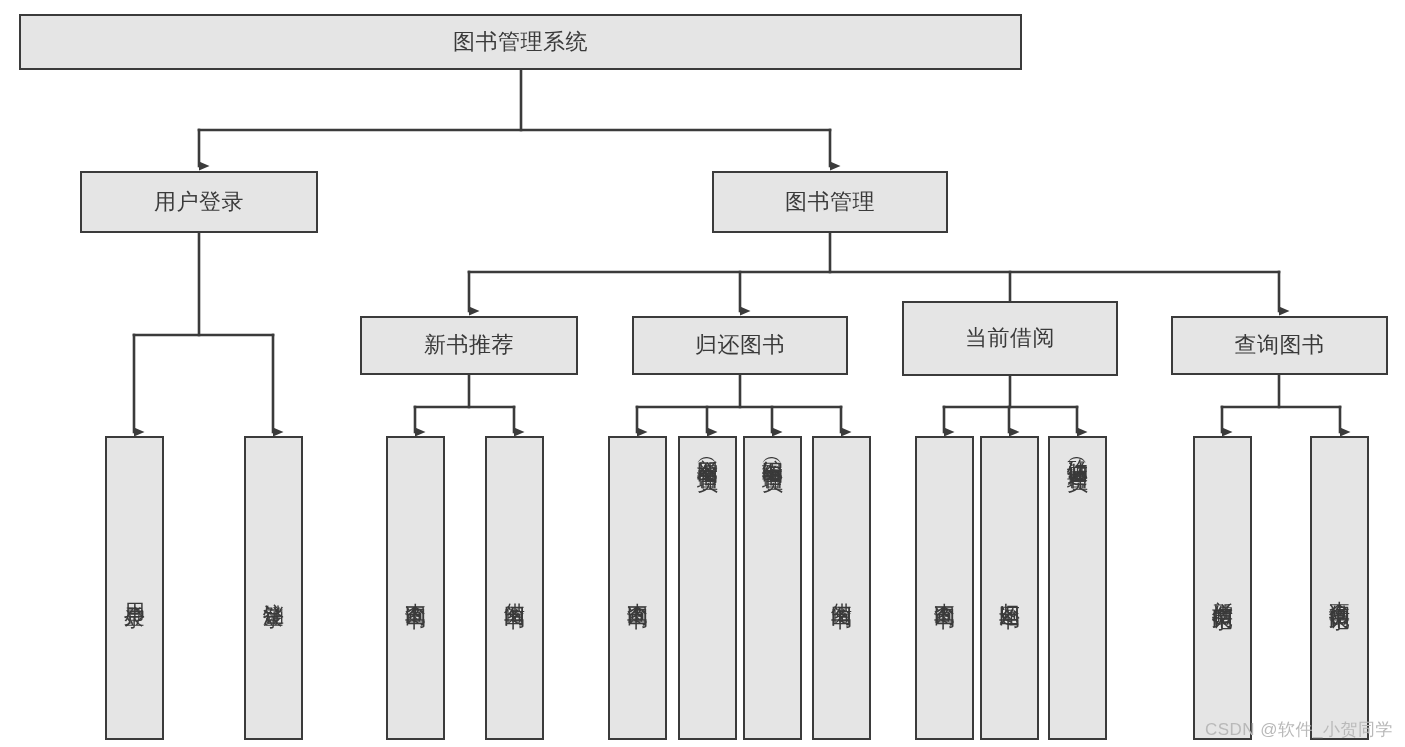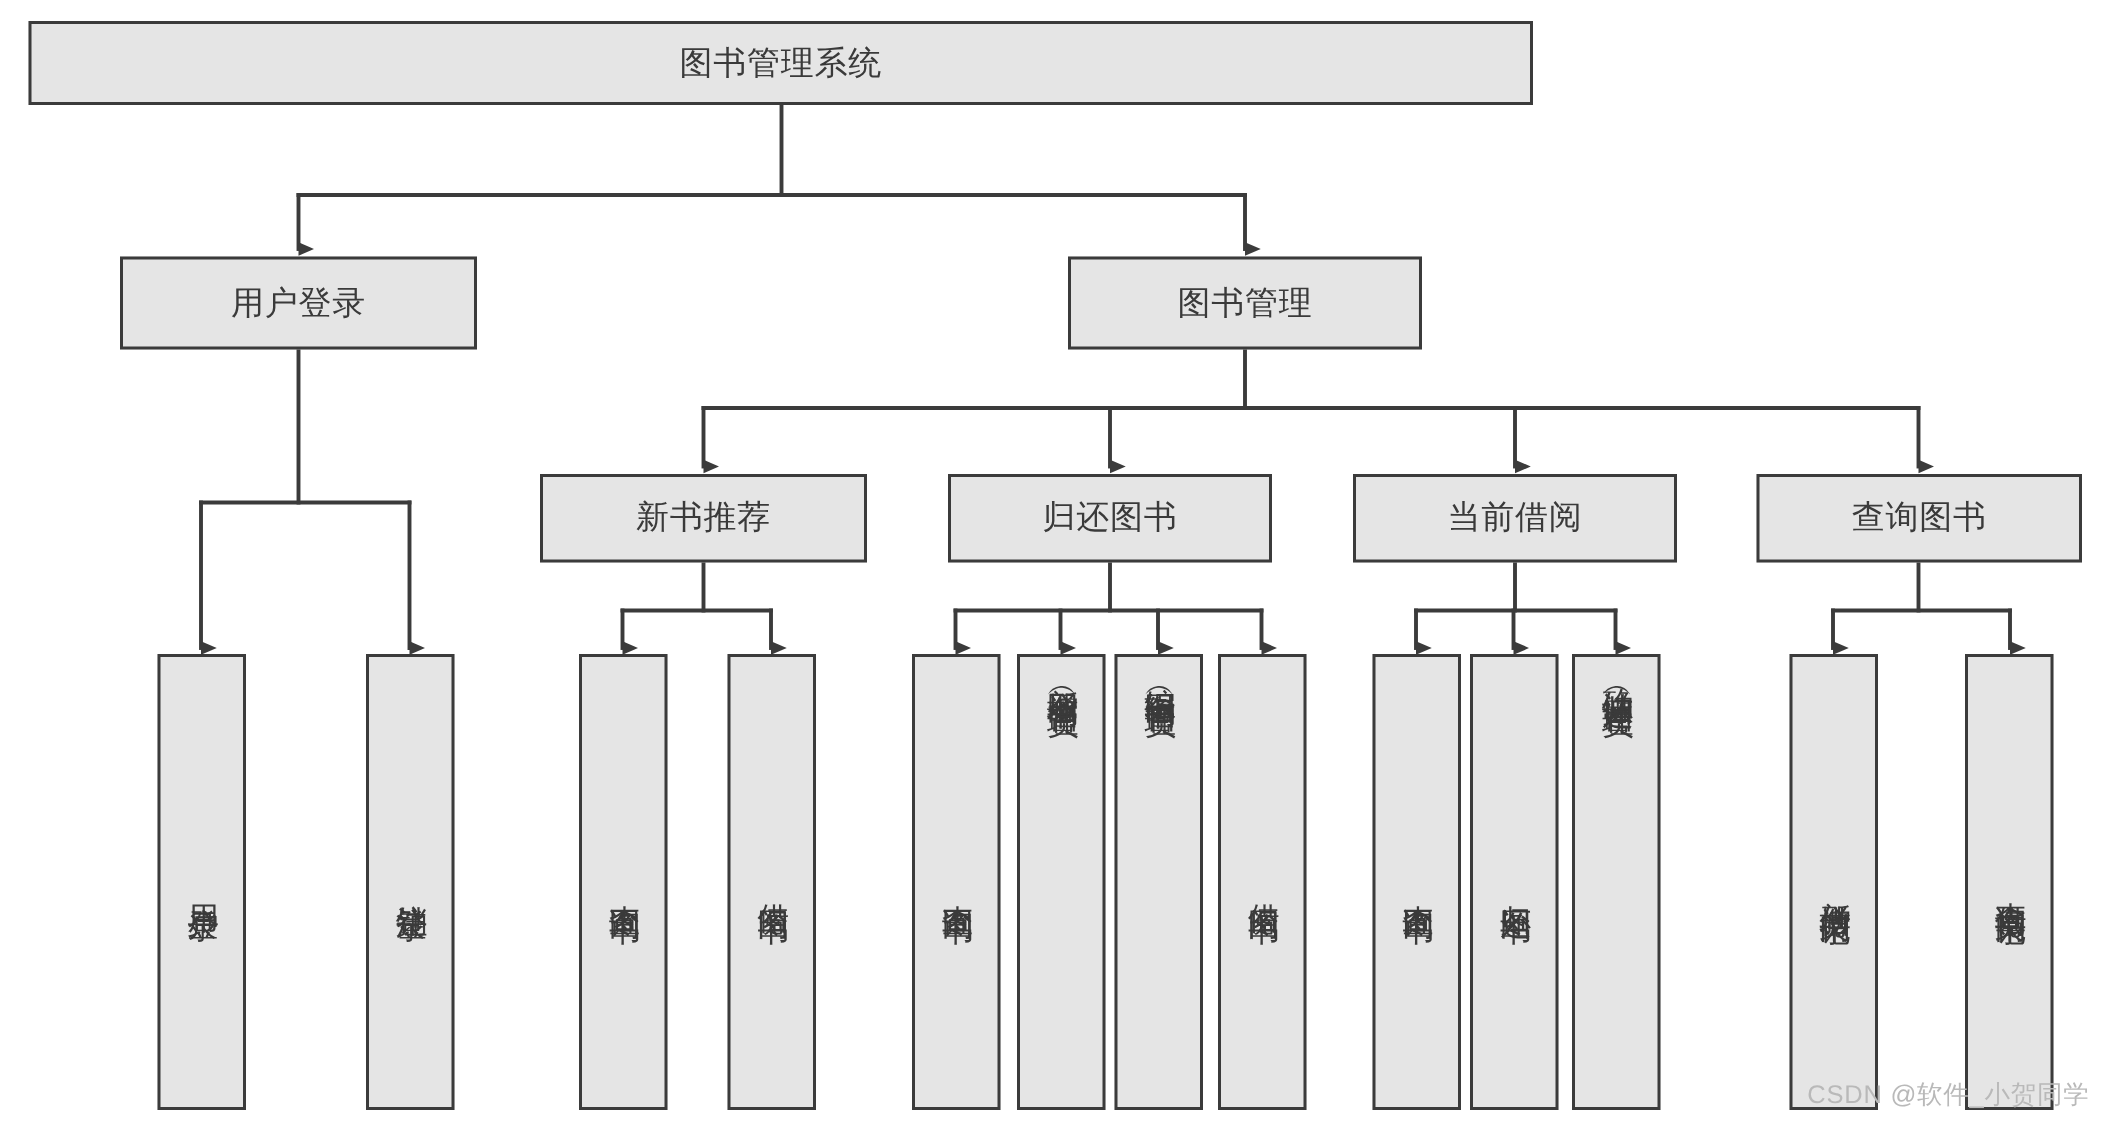--- a/index.html
+++ b/index.html
@@ -142,21 +142,21 @@
   </div>
 
   <div class="node horiz" style="left:712px; top:171px; width:236px; height:62px;">
     <span class="lbl">图书管理</span>
   </div>
 
   <div class="node horiz" style="left:632px; top:316px; width:216px; height:59px;">
     <span class="lbl">归还图书</span>
   </div>
 
-  <div class="node horiz" style="left:902px; top:316px; width:216px; height:59px;">
+  <div class="node horiz" style="left:902px; top:301px; width:216px; height:75px;">
     <span class="lbl">当前借阅</span>
   </div>
 
   <div class="node horiz" style="left:1171px; top:316px; width:217px; height:59px;">
     <span class="lbl">查询图书</span>
   </div>
 
   <div class="node vert" style="left:105px; top:436px; width:59px; height:304px;">
     <span class="lbl">用户登录</span>
   </div>

